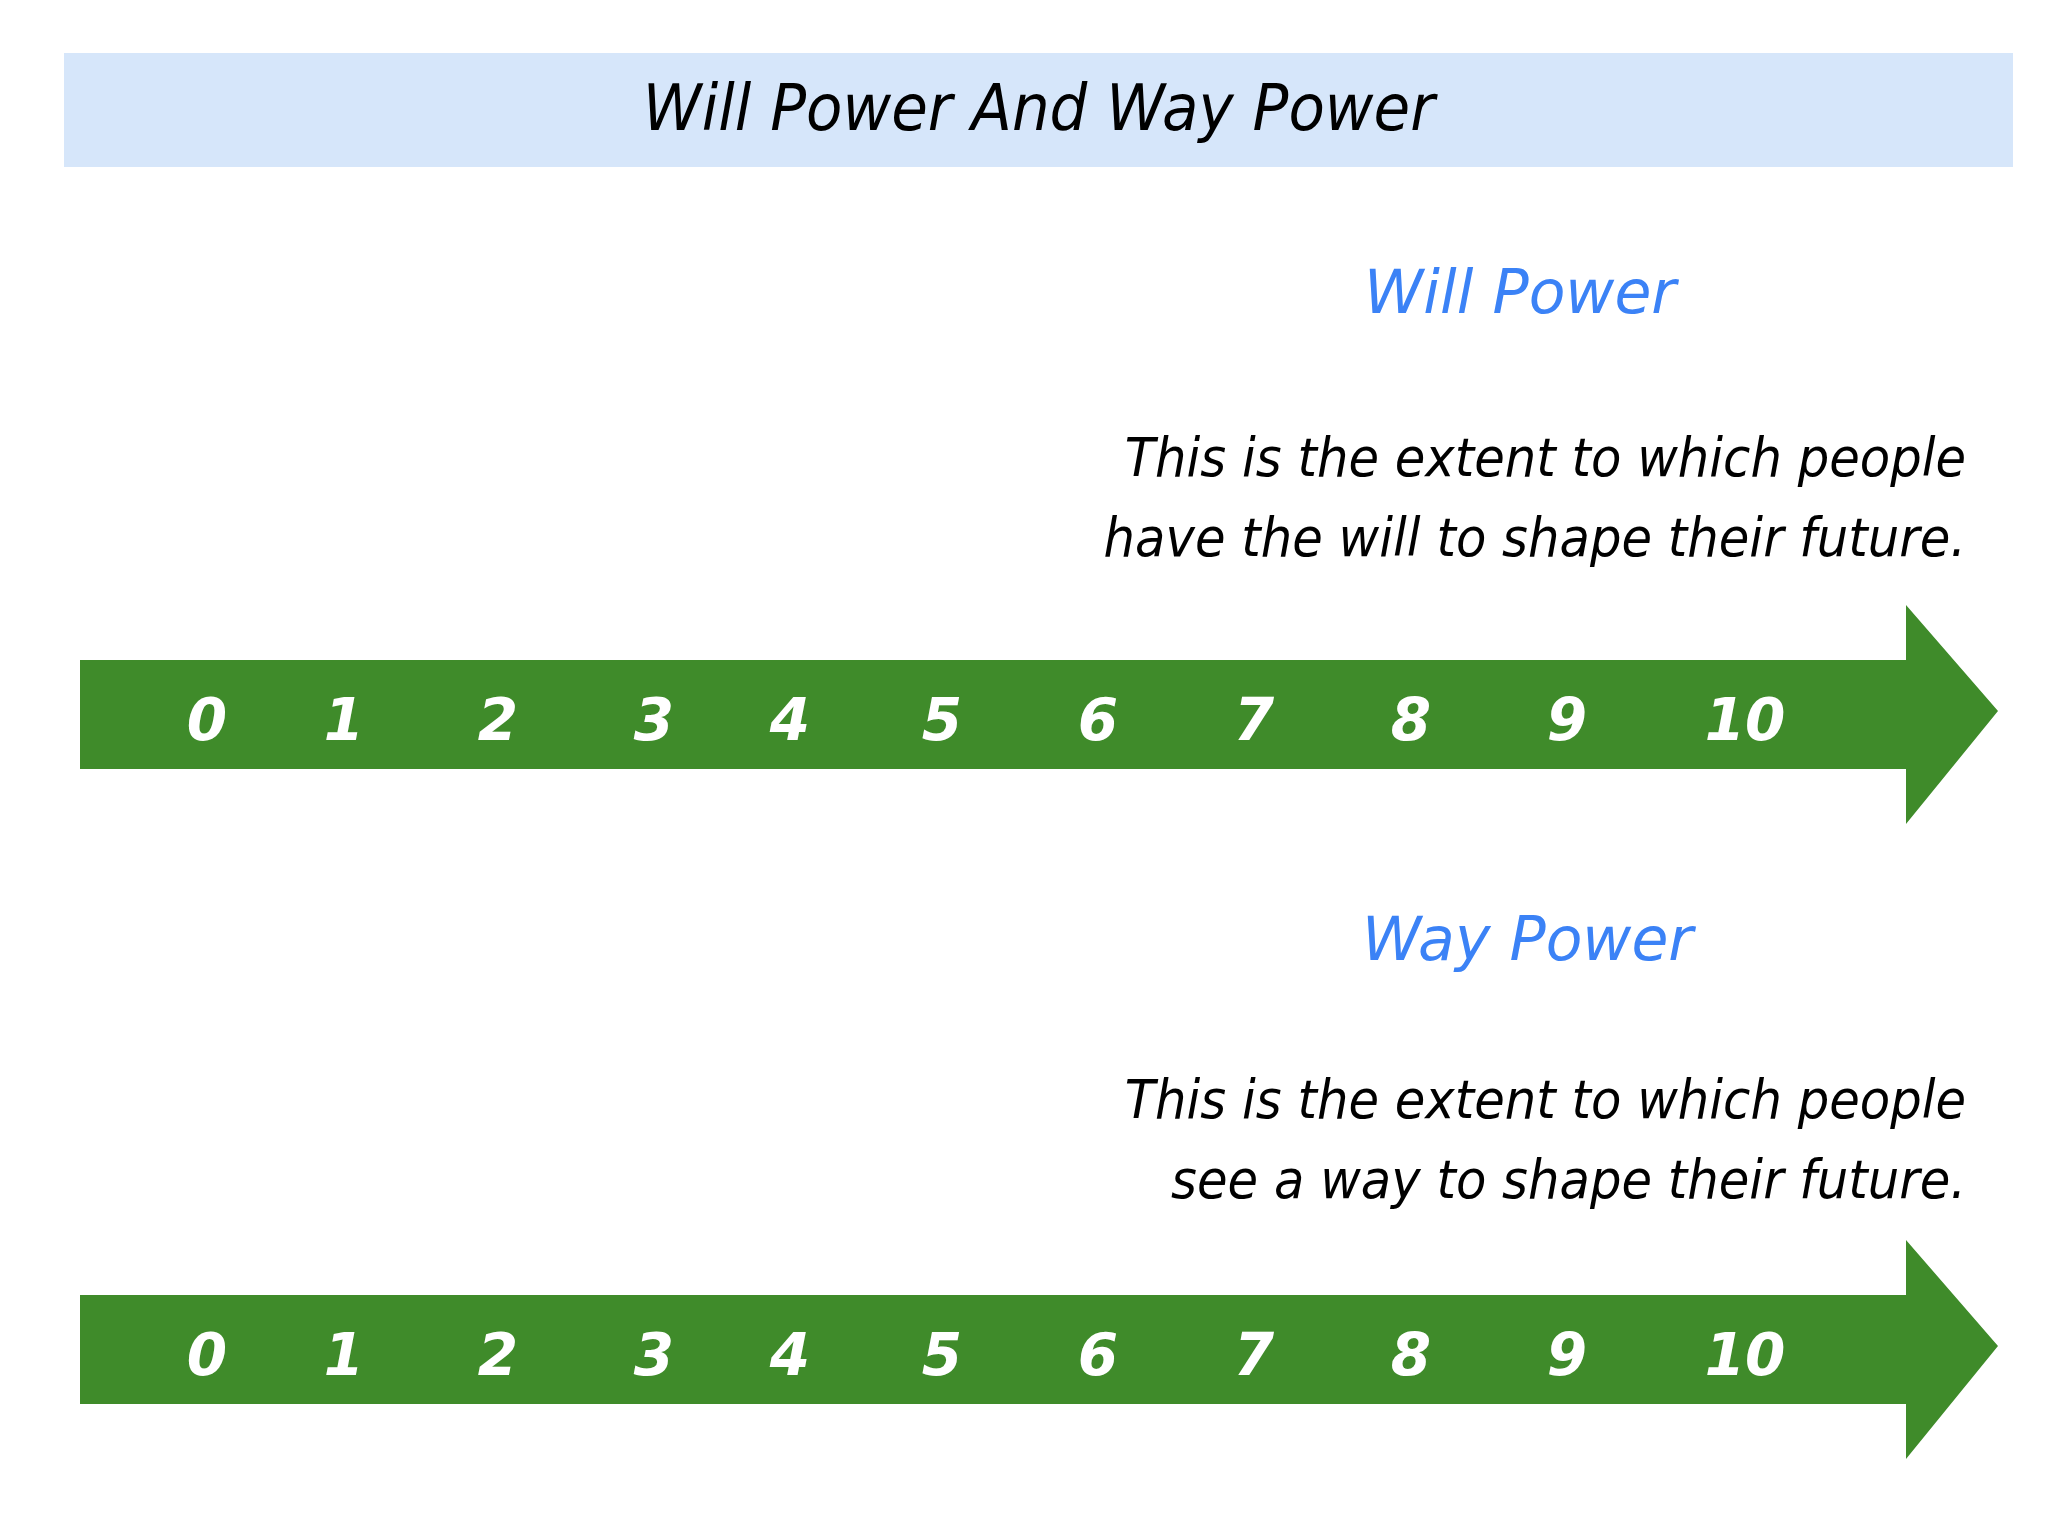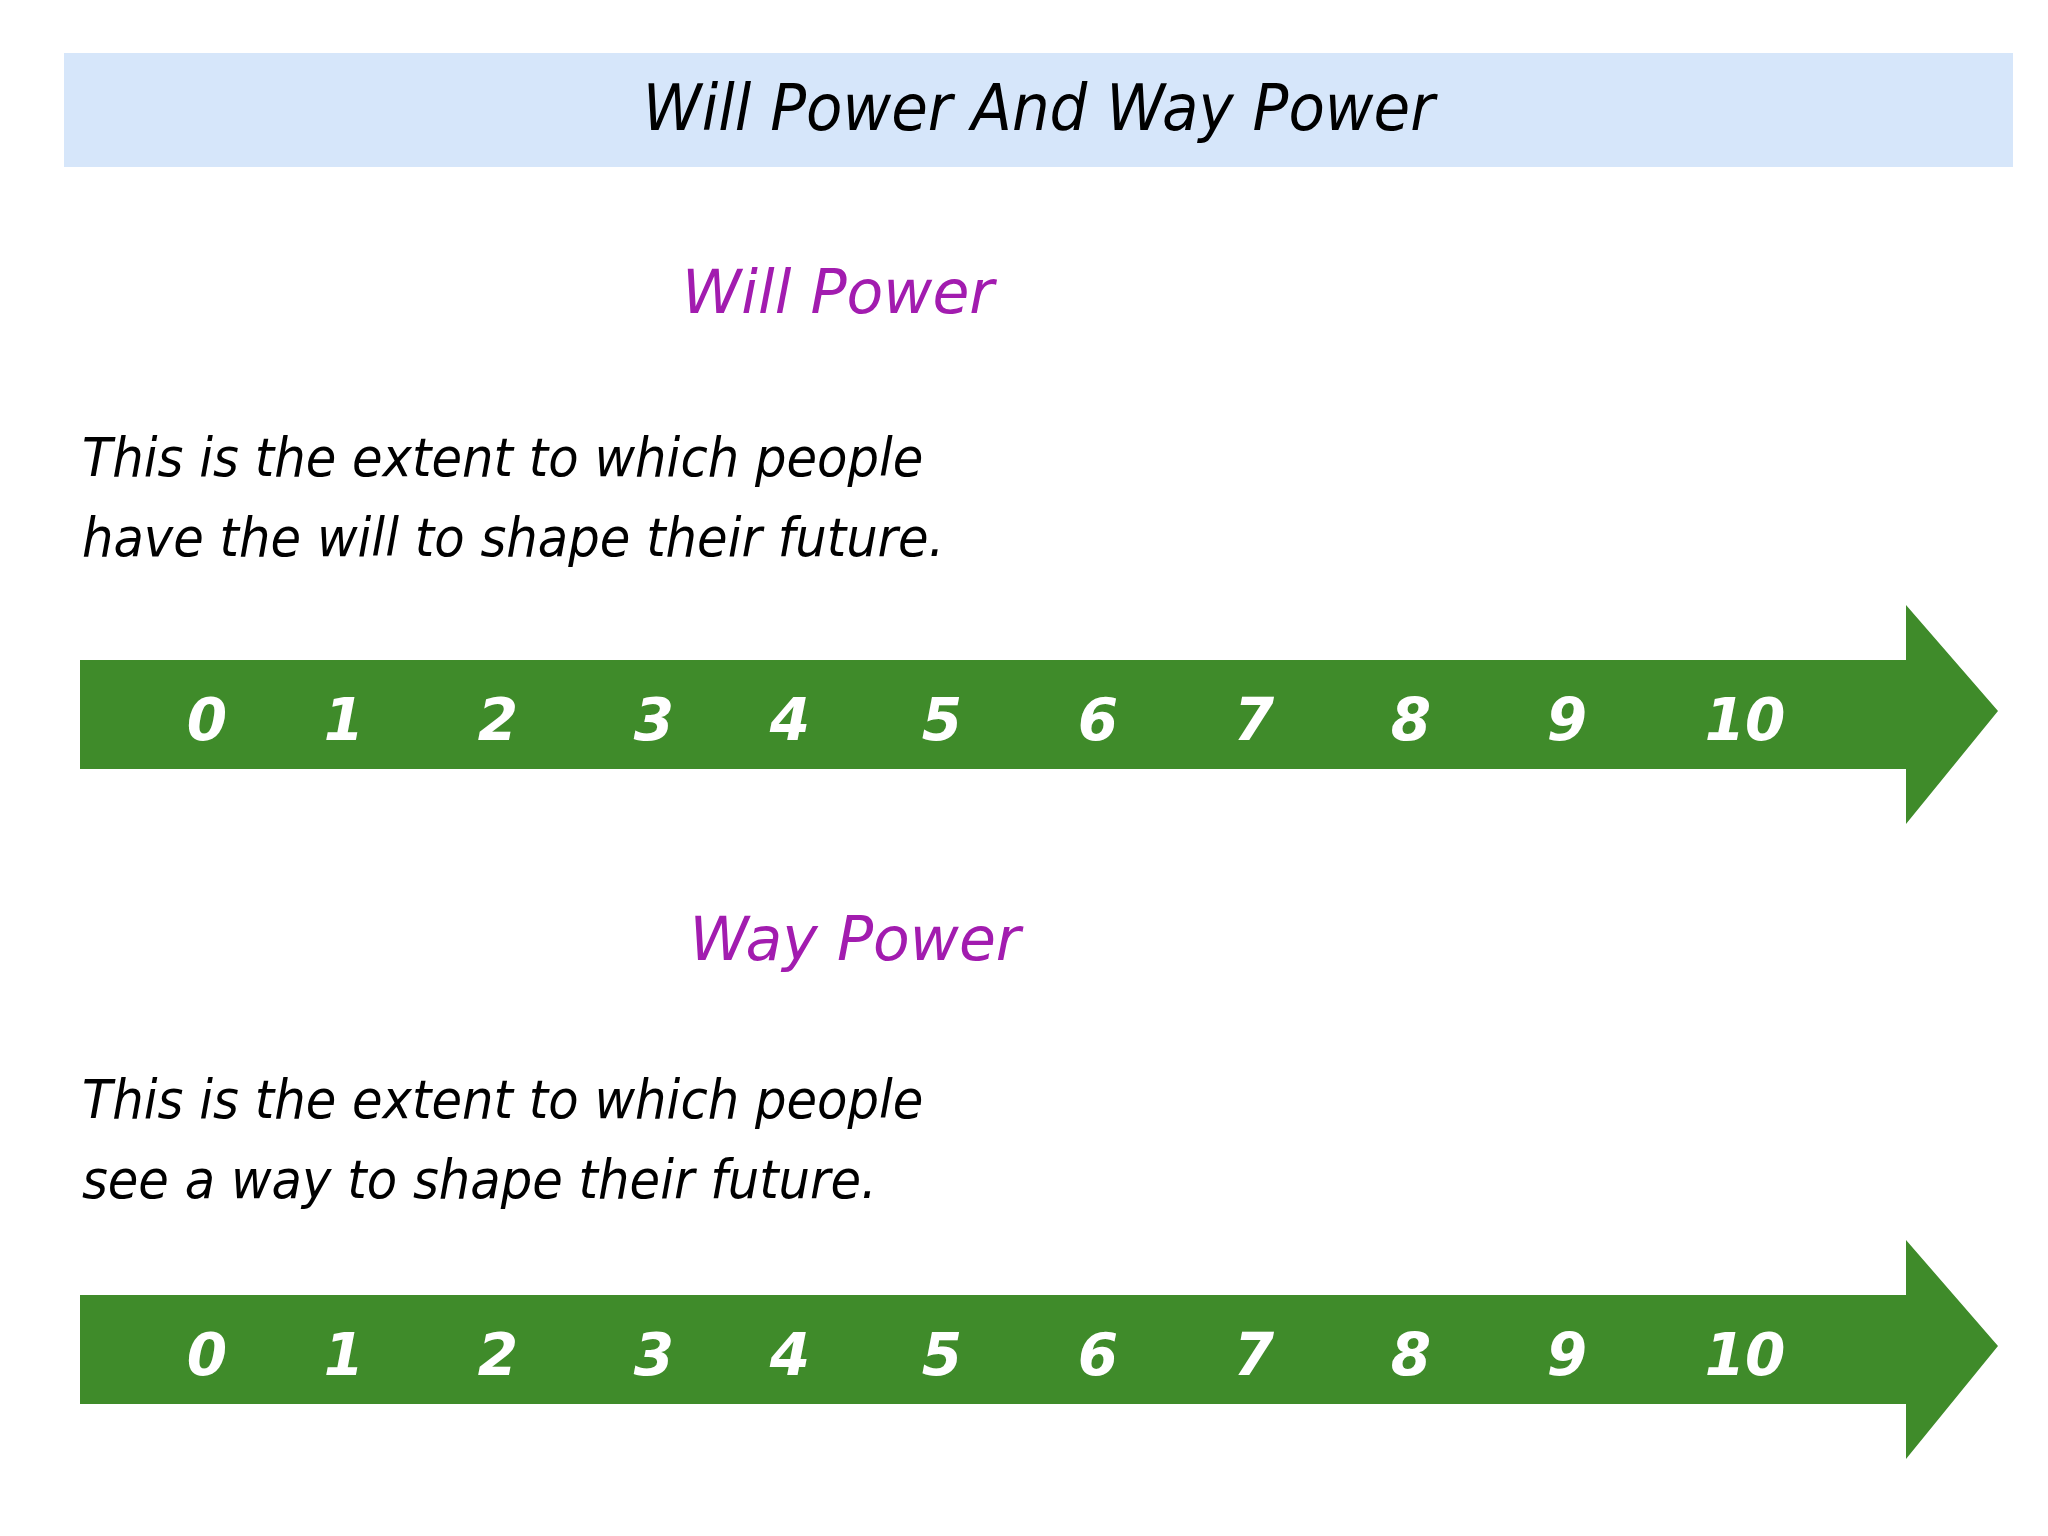--- a/index.html
+++ b/index.html
@@ -1,20 +1,20 @@
 <!DOCTYPE html>
 <html><head>
 <meta charset="utf-8">
 <style>
   html, body { margin: 0; padding: 0; }
   body { width: 2048px; height: 1536px; background: #ffffff; position: relative; overflow: hidden; font-family: "DejaVu Sans", sans-serif; }
   .title-band { position: absolute; left: 64px; top: 53px; width: 1949px; height: 114px; background: #d6e6fa; display: flex; align-items: center; justify-content: center; }
   .title { font-style: italic; font-size: 64px; color: #000; letter-spacing: 0px; line-height: 1; transform: scaleX(0.93); margin-top: -4px; }
-  .heading { position: absolute; left: 0; width: 1676px; text-align: center; font-style: italic; font-size: 60px; color: #a21caf; line-height: 1; }
-  .para { position: absolute; left: 0; width: 2048px; text-align: left; font-style: italic; font-size: 54px; color: #000; line-height: 80px; }
+  .heading { position: absolute; left: 0; width: 1676px; text-align: right; font-style: italic; font-size: 60px; color: #3b82f6; line-height: 1; }
+  .para { position: absolute; left: 0; width: 2048px; text-align: right; font-style: italic; font-size: 54px; color: #000; line-height: 80px; }
   .para .line { display: block; transform: scaleX(0.92); }
   .arrow { position: absolute; left: 0; width: 2048px; }
   .arrow svg { position: absolute; left: 0; top: 0; }
   .tick { position: absolute; width: 120px; margin-left: -60px; text-align: center; font-weight: bold; font-style: italic; font-size: 58px; color: #ffffff; line-height: 1; }
 </style>
 </head>
 <body>
 
 <div class="title-band">
   <div class="title">Will Power And Way Power</div>

